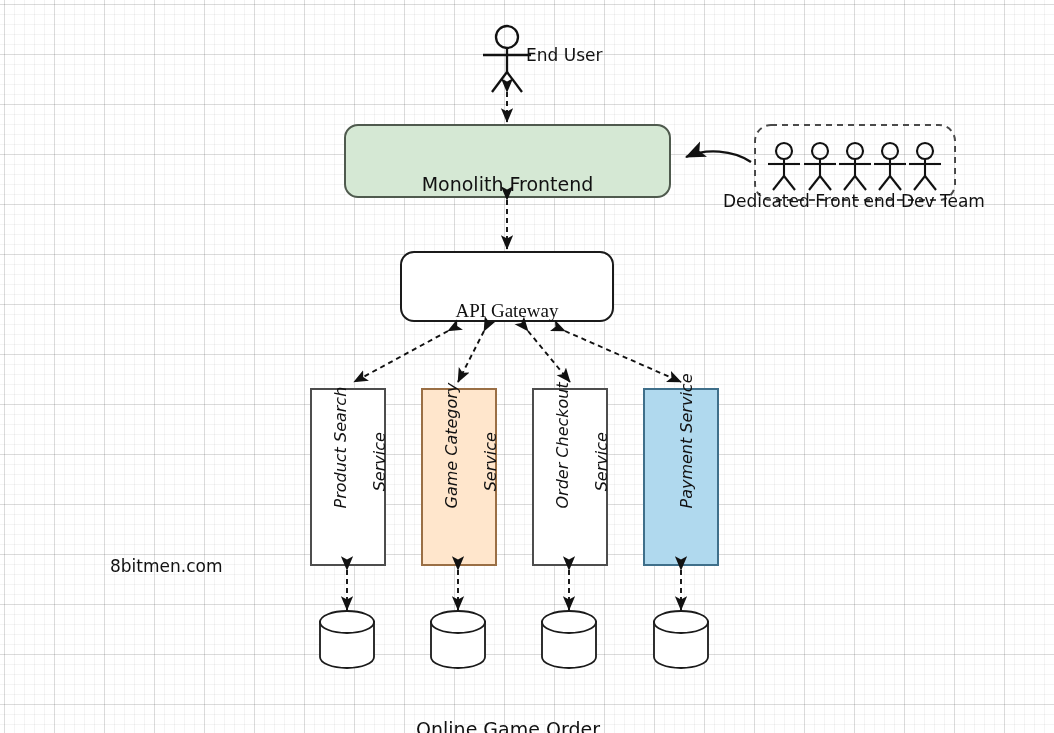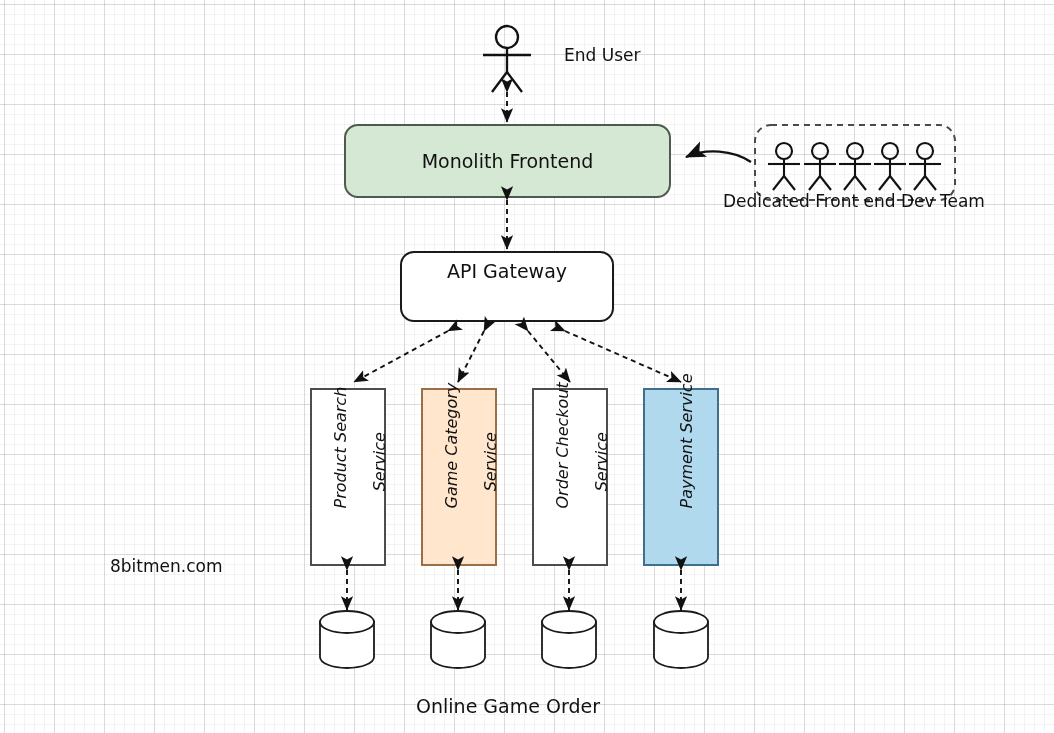--- a/index.html
+++ b/index.html
@@ -31,20 +31,21 @@
   .node-text {
     position: absolute;
     color: #111111;
     font-family: "DejaVu Sans", "Liberation Sans", sans-serif;
     white-space: pre;
     line-height: 1.22;
   }
   .box-label {
     font-size: 19px;
     text-align: center;
+    margin-top: 23px;
   }
   .plain-label {
     font-size: 17px;
   }
   .vert-label {
     font-size: 16px;
     font-style: italic;
     text-align: center;
     transform-origin: 50% 50%;
     transform: rotate(-90deg);
@@ -172,27 +173,27 @@
     <g fill="#ffffff" stroke="#1a1a1a" stroke-width="1.8">
       <path d="M542,622 L542,657 A27,11 0 0 0 596,657 L596,622 Z"></path>
       <ellipse cx="569" cy="622" rx="27" ry="11"></ellipse>
     </g>
     <g fill="#ffffff" stroke="#1a1a1a" stroke-width="1.8">
       <path d="M654,622 L654,657 A27,11 0 0 0 708,657 L708,622 Z"></path>
       <ellipse cx="681" cy="622" rx="27" ry="11"></ellipse>
     </g>
   </svg>
 
-  <div class="node-text plain-label" style="left:564px; top:45px;">End User</div>
+  <div class="node-text plain-label" style="left:526px; top:45px;">End User</div>
 
   <div class="node-text box-label" style="left:345px; top:150px; width:325px;">Monolith Frontend</div>
 
   <div class="node-text plain-label" style="left:723px; top:191px;">Dedicated Front end Dev Team</div>
 
-  <div class="node-text box-label" style="left:401px; top:260px; width:212px;">API Gateway</div>
+  <div class="node-text box-label" style="left:401px; top:276px; width:212px;font-family:Liberation Serif, serif;">API Gateway</div>
 
   <div style="position:absolute; left:286px; top:440px; width:124px; height:74px;">
     <div class="node-text vert-label" style="left:0; top:0; width:124px; height:74px;">
       <span>Product Search</span><br>
       <span>Service</span>
     </div>
   </div>
 
   <div style="position:absolute; left:397px; top:440px; width:124px; height:74px;">
     <div class="node-text vert-label" style="left:0; top:0; width:124px; height:74px;">

